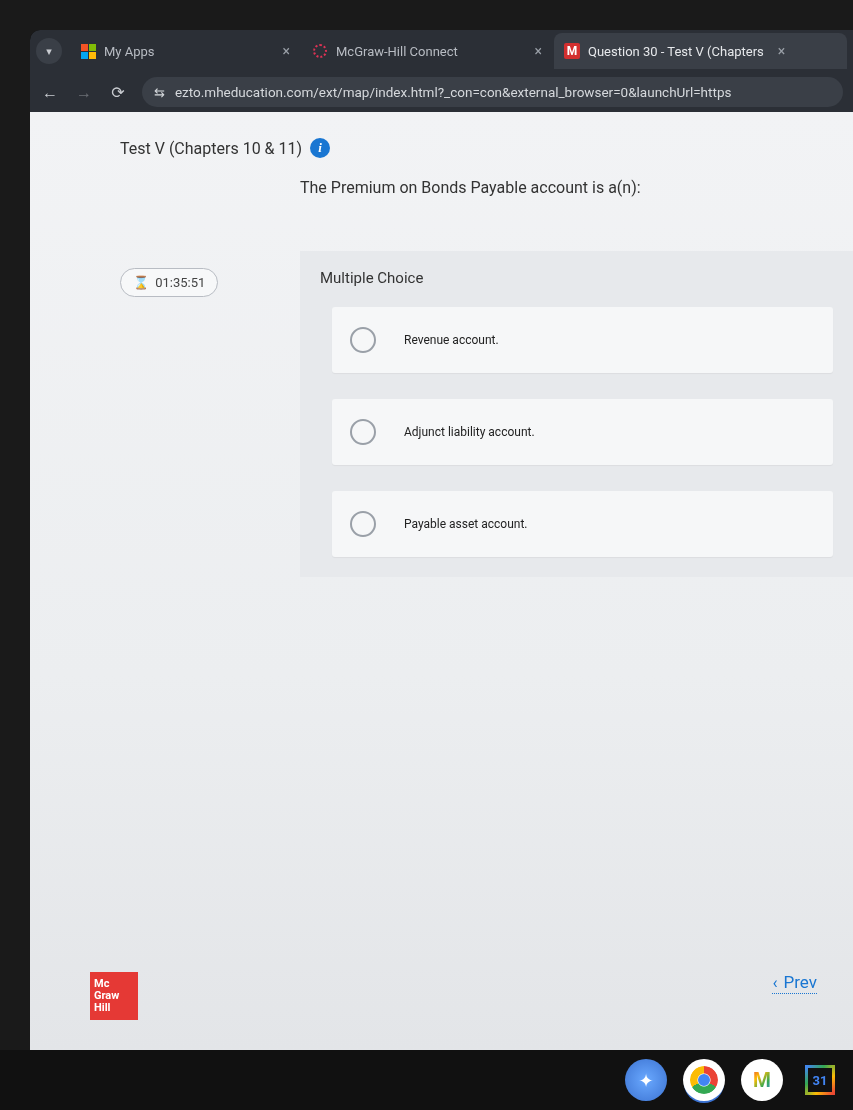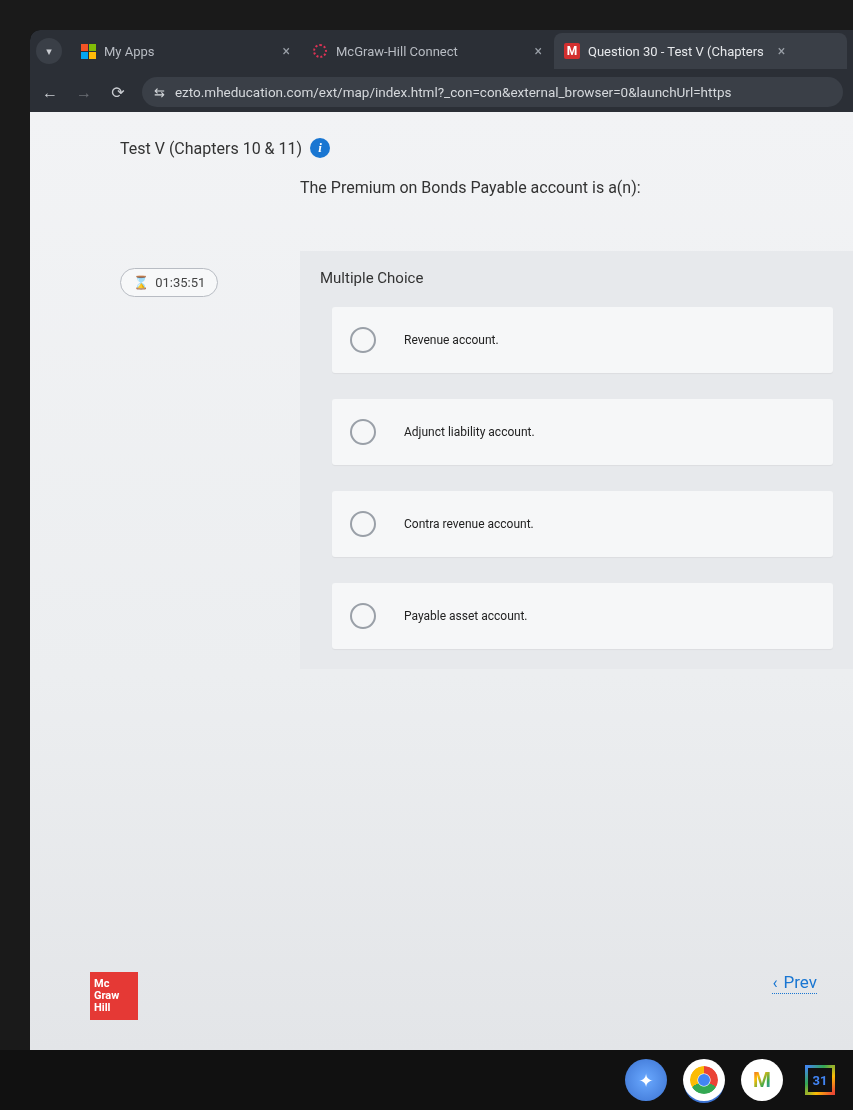--- a/index.html
+++ b/index.html
@@ -249,24 +249,20 @@
             <div class="choice">
               <span class="radio"></span>
               <span class="choice-text">Revenue account.</span>
             </div>
             <div class="choice">
               <span class="radio"></span>
               <span class="choice-text">Adjunct liability account.</span>
             </div>
             <div class="choice">
               <span class="radio"></span>
-              <span class="choice-text">Contra revenue account.</span>
-            </div>
-            <div class="choice">
-              <span class="radio"></span>
               <span class="choice-text">Payable asset account.</span>
             </div>
 
           </div>
         </div>
       </div>
     </div>
 
     <div class="page-footer">
       <div class="mhg-logo">

